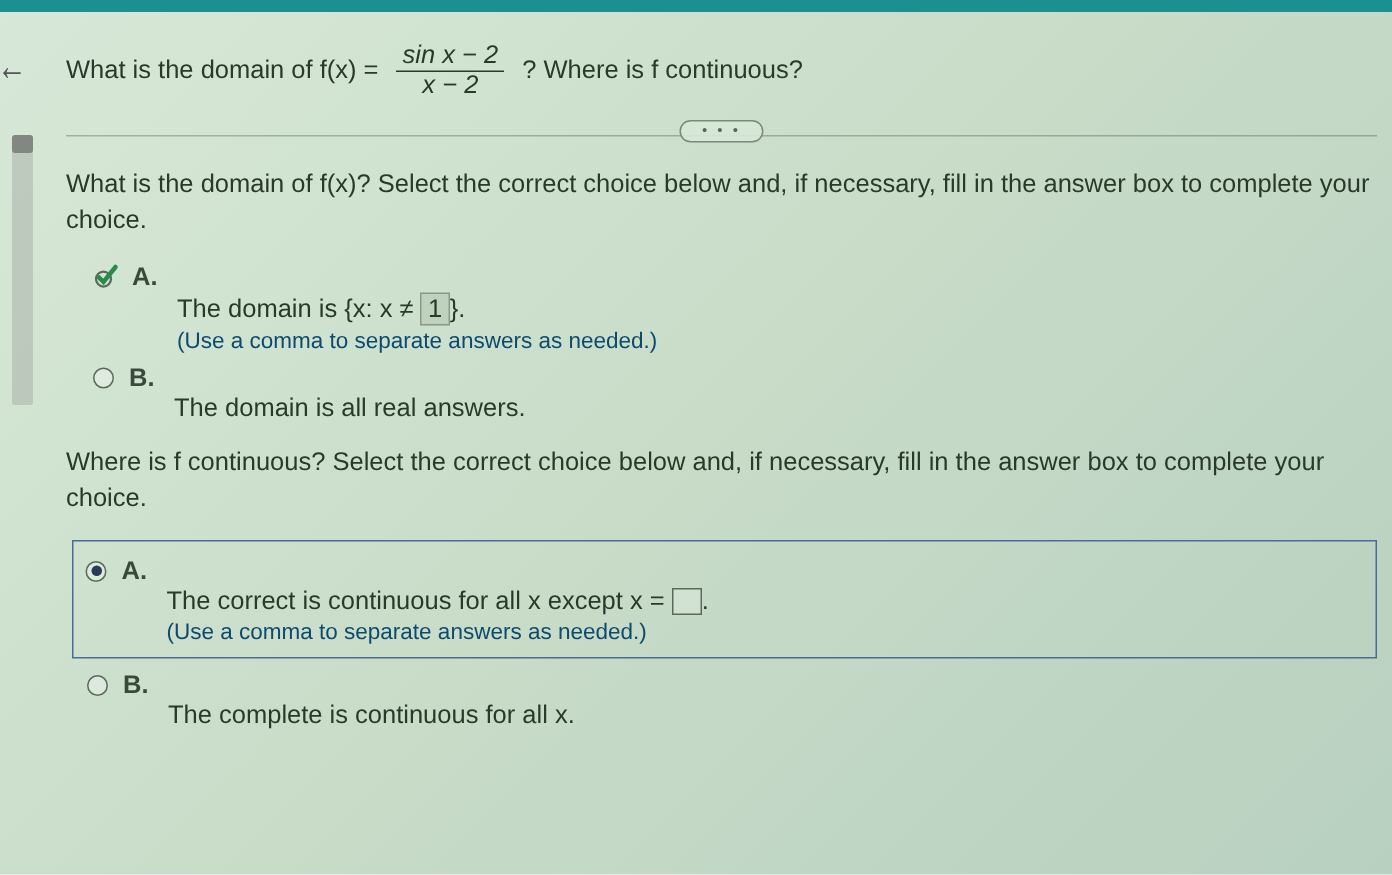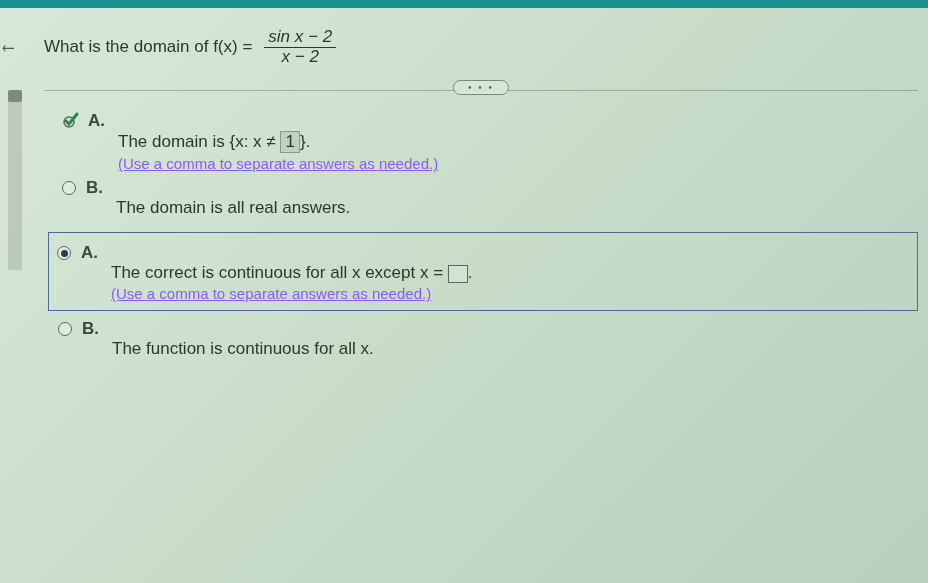--- a/index.html
+++ b/index.html
@@ -114,21 +114,21 @@
   }
   .check-icon {
     width: 16px; height: 16px;
     margin-top: 2px;
     flex-shrink: 0;
     position: relative;
   }
   .check-icon svg { position: absolute; top: -2px; left: -2px; }
   .letter { font-weight: bold; color: #3a4a3a; width: 20px; flex-shrink: 0; }
   .choice-body { flex: 1; margin-top: 20px; }
-  .hint { font-size: 15px; color: #8b5cf6; margin-top: 2px; text-decoration: underline; }
+  .hint { font-size: 15px; color: #0c4a6e; margin-top: 2px; }
   .answerbox {
     display: inline-block;
     min-width: 16px;
     padding: 0 4px;
     background: rgba(180,200,180,0.6);
     border: 1px solid #8a9a8a;
     text-align: center;
   }
   .emptybox {
     display: inline-block;
@@ -152,27 +152,29 @@
 <div class="scroll-thumb"></div>
 
 <div class="content">
 
   <div class="question-row">
     <span>What is the domain of f(x) =</span>
     <span class="frac">
       <span class="num">sin x − 2</span>
       <span class="den">x − 2</span>
     </span>
+    <span>? Where is f continuous?</span>
   </div>
 
   <div class="hr-wrap">
     <hr class="hr-line">
     <div class="pill">• • •</div>
   </div>
 
+  <div class="prompt">What is the domain of f(x)? Select the correct choice below and, if necessary, fill in the answer box to complete your choice.</div>
 
   <div class="choice-block">
     <div class="choice-row">
       <span class="check-icon">
         <svg width="20" height="20" viewBox="0 0 20 20">
           <circle cx="9" cy="11" r="5" fill="none" stroke="#5a6a5a" stroke-width="1.5"></circle>
           <path d="M6 10 L9 13 L17 3" stroke="#2a8a4a" stroke-width="3" fill="none" stroke-linecap="round"></path>
         </svg>
       </span>
       <span class="letter">A.</span>
@@ -183,36 +185,37 @@
     </div>
     <div class="choice-row">
       <span class="radio"></span>
       <span class="letter">B.</span>
       <div class="choice-body">
         <span>The domain is all real answers.</span>
       </div>
     </div>
   </div>
 
+  <div class="prompt">Where is f continuous? Select the correct choice below and, if necessary, fill in the answer box to complete your choice.</div>
 
   <div class="selected-frame">
     <div class="choice-row" style="margin-bottom:2px">
       <span class="radio selected"></span>
       <span class="letter">A.</span>
       <div class="choice-body">
         <span>The correct is continuous for all x except x =</span>
         <span class="emptybox"></span><span>.</span>
         <div class="hint">(Use a comma to separate answers as needed.)</div>
       </div>
     </div>
   </div>
 
   <div class="choice-block" style="margin-top:8px; margin-left:14px;">
     <div class="choice-row">
       <span class="radio"></span>
       <span class="letter">B.</span>
       <div class="choice-body">
-        <span>The function is continuous for all x.</span>
+        <span>The complete is continuous for all x.</span>
       </div>
     </div>
   </div>
 
 </div>
 
 </body></html>

